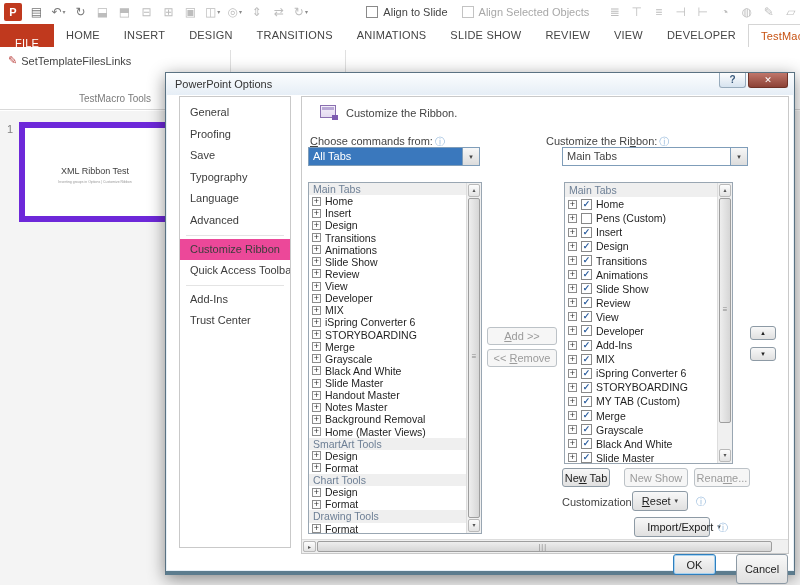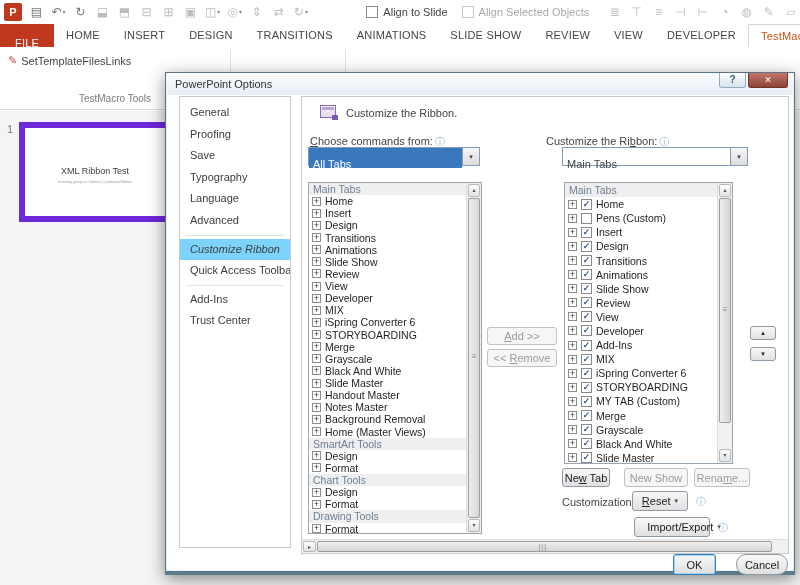--- a/index.html
+++ b/index.html
@@ -52,33 +52,33 @@
   .tb-btns{position:absolute;right:6px;top:0;display:flex;gap:2px;}
   .tb-help{width:27px;height:15px;border:1px solid #97abbc;border-top:none;border-radius:0 0 3px 3px;
            background:linear-gradient(#fdfdfd,#d6e3ef);color:#3a5a7c;font-weight:bold;font-size:10px;
            text-align:center;line-height:14px;}
   .tb-close{width:40px;height:15px;border:1px solid #6e3227;border-top:none;border-radius:0 0 3px 3px;
             background:linear-gradient(#c0766a,#8c4236);color:#fff;font-size:9px;text-align:center;line-height:14px;}
 
   
   .dlg-nav{position:absolute;left:13px;top:23px;width:112px;height:452px;background:#fff;border:1px solid #c9c9c9;padding-top:5px;}
   .nav-item{height:21.6px;line-height:21.6px;padding-left:10px;font-size:11px;color:#3c3c3c;white-space:nowrap;overflow:hidden;}
-  .nav-item.sel{background:#7dd3fc;font-style:italic;}
+  .nav-item.sel{background:#ec4899;}
   .nav-sep{height:1px;background:#e4e4e4;margin:3px 6px;}
 
   
   .dlg-main{position:absolute;left:135px;top:23px;width:488px;height:458px;background:#fff;border:1px solid #c9c9c9;}
   .hdr-icon{position:absolute;left:18px;top:8px;width:16px;height:13px;border:1px solid #8a6fb0;background:linear-gradient(#f4f0fa,#e4daf0);}
   .hdr-icon:after{content:"";position:absolute;right:-3px;bottom:-3px;width:6px;height:5px;background:#7d5bb0;}
   .hdr-icon:before{content:"";position:absolute;left:1px;top:1px;right:1px;height:3px;background:#b9a8d6;}
   .hdr-text{position:absolute;left:44px;top:10px;font-size:11px;color:#444;}
   .fld-label{position:absolute;font-size:11px;color:#444;white-space:nowrap;}
   .info{color:#8fb4d9;font-size:10px;margin-left:2px;}
   .combo{position:absolute;height:19px;border:1px solid #7f9db9;background:#fff;display:flex;}
-  .combo .val{flex:1;font-size:11px;padding:10px 4px;white-space:nowrap;overflow:hidden;}
+  .combo .val{flex:1;font-size:11px;padding:2px 4px;white-space:nowrap;overflow:hidden;}
   .combo.sel .val{background:#3a78bd;color:#fff;}
   .combo .drop{width:17px;border-left:1px solid #7f9db9;background:linear-gradient(#f7f7f7,#dcdcdc);
                text-align:center;font-size:7px;line-height:17px;color:#444;}
 
   
   .lst{position:absolute;background:#fff;border:1px solid #99a6b2;overflow:hidden;}
   .lst .rows{position:absolute;left:0;top:0;right:15px;bottom:0;overflow:hidden;}
   .lrow{display:flex;align-items:center;padding-left:3px;font-size:10.5px;color:#1e1e1e;white-space:nowrap;}
   .lhead{display:flex;align-items:center;padding-left:4px;font-size:10.5px;color:#6d7f95;background:#efefef;white-space:nowrap;}
   .rowL{height:12.13px;}
@@ -488,18 +488,18 @@
       <div class="hsb" style="left:0;bottom:0;width:486px;">
         <div class="sbtn" style="left:1px;">◂</div>
         <div class="hthumb" style="left:15px;width:455px;"></div>
         <div class="sbtn" style="right:1px;">▸</div>
       </div>
     </div>
 
     <div class="btn def" style="left:507px;top:481px;width:43px;height:21px;">
       <span>OK</span>
       </div>
-    <div class="btn" style="left:570px;top:481px;width:52px;height:21px;border-radius:10px;">
+    <div class="btn" style="left:570px;top:481px;width:52px;height:30px;">
       <span>Cancel</span>
       </div>
   </div>
 
 </div>
 
 </body></html>

